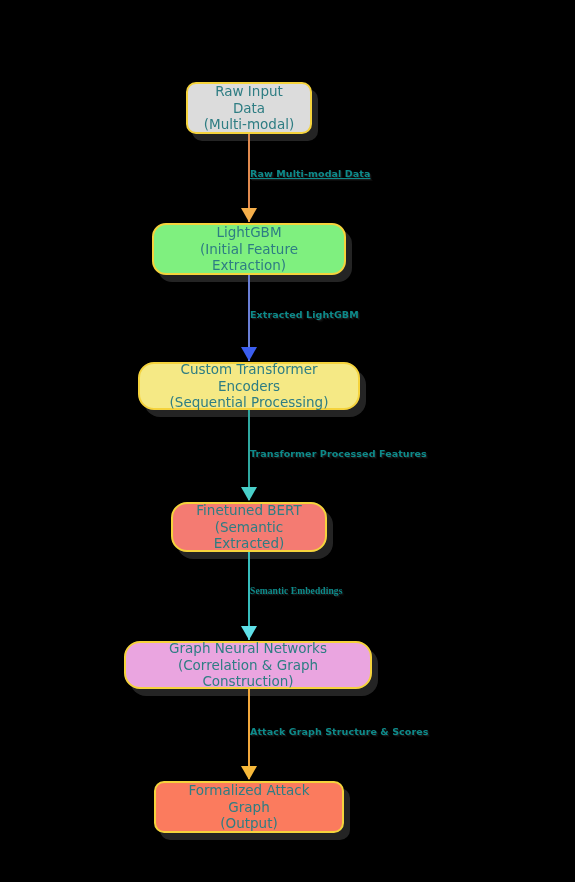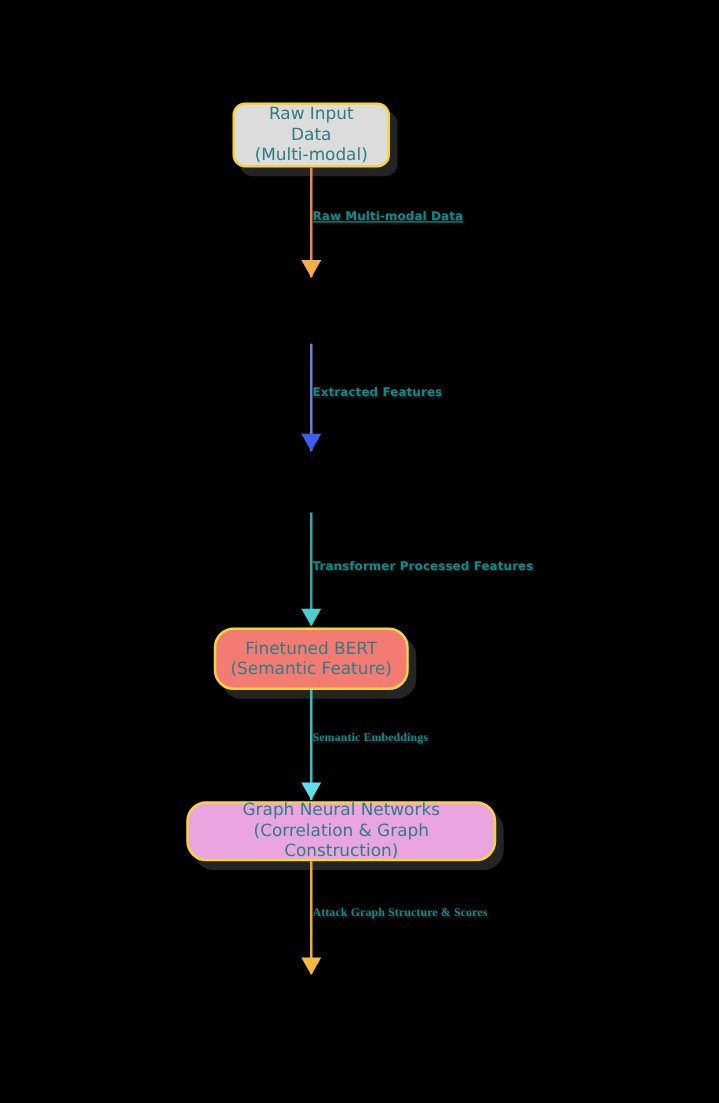--- a/index.html
+++ b/index.html
@@ -43,21 +43,21 @@
 
   .n-raw      { left: 186px; top: 82px;  width: 126px; height: 52px;
                 background: #dcdcdc; border-radius: 10px; }
   .n-lgbm     { left: 152px; top: 223px; width: 194px; height: 52px;
                 background: #7ff07f; border-radius: 14px; }
   .n-trans    { left: 138px; top: 362px; width: 222px; height: 48px;
                 background: #f5e985; border-radius: 16px; }
   .n-bert     { left: 171px; top: 502px; width: 156px; height: 50px;
                 background: #f47b72; border-radius: 16px; }
   .n-gnn      { left: 124px; top: 641px; width: 248px; height: 48px;
-                background: #eaa5e0; border-radius: 16px; margin-left: 25px; }
+                background: #eaa5e0; border-radius: 16px; }
   .n-output   { left: 154px; top: 781px; width: 190px; height: 52px;
                 background: #fb7b5e; border-radius: 10px; }
 
   
   .connector {
     position: absolute;
     left: 248px;
     width: 2px;
   }
   .arrowhead {
@@ -93,58 +93,70 @@
     white-space: nowrap;
     letter-spacing: 0.1px;
     text-shadow:
        1px 1px 0 rgba(30,30,30,0.85),
        2px 2px 1px rgba(20,20,20,0.55);
   }
   .l1 { left: 250px; top: 168px; text-decoration: underline; }
   .l2 { left: 250px; top: 309px; }
   .l3 { left: 250px; top: 448px; }
   .l4 { left: 250px; top: 586px; font-family: Liberation Serif, serif; }
-  .l5 { left: 250px; top: 726px; font-family: Liberation Serif, serif; }
+  .l5 { left: 250px; top: 726px; }
 </style>
 </head>
 <body>
 
 <div id="flowchart-canvas">
 
   <div class="node n-raw">
     <span class="node-text">Raw Input Data
 (Multi-modal)</span>
   </div>
 
   <div class="connector c1"></div>
   <div class="arrowhead a1"></div>
   <div class="edge-label l1">Raw Multi-modal Data</div>
 
+  <div class="node n-lgbm">
+    <span class="node-text">LightGBM
+(Initial Feature Extraction)</span>
+  </div>
 
   <div class="connector c2"></div>
   <div class="arrowhead a2"></div>
-  <div class="edge-label l2">Extracted Features</div>
+  <div class="edge-label l2">Extracted LightGBM</div>
 
+  <div class="node n-trans">
+    <span class="node-text">Custom Transformer Encoders
+(Sequential Processing)</span>
+  </div>
 
   <div class="connector c3"></div>
   <div class="arrowhead a3"></div>
   <div class="edge-label l3">Transformer Processed Features</div>
 
   <div class="node n-bert">
     <span class="node-text">Finetuned BERT
-(Semantic Feature)</span>
+(Semantic Extracted)</span>
   </div>
 
   <div class="connector c4"></div>
   <div class="arrowhead a4"></div>
   <div class="edge-label l4">Semantic Embeddings</div>
 
   <div class="node n-gnn">
     <span class="node-text">Graph Neural Networks
 (Correlation &amp; Graph Construction)</span>
   </div>
 
   <div class="connector c5"></div>
   <div class="arrowhead a5"></div>
   <div class="edge-label l5">Attack Graph Structure &amp; Scores</div>
 
+  <div class="node n-output">
+    <span class="node-text">Formalized Attack Graph
+(Output)</span>
+  </div>
 
 </div>
 
 </body></html>

